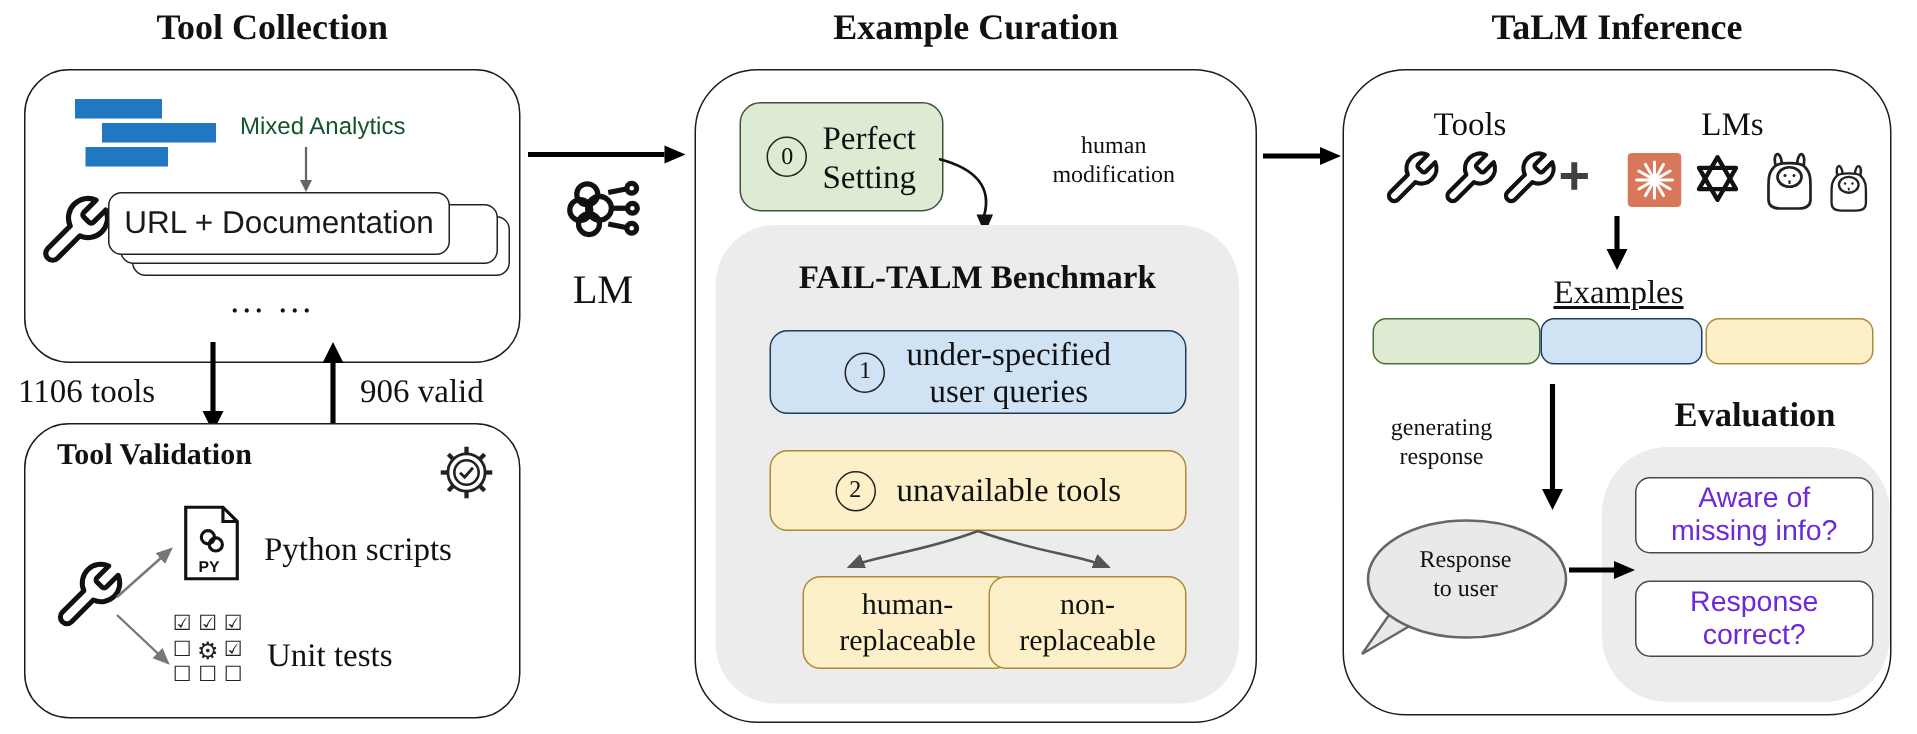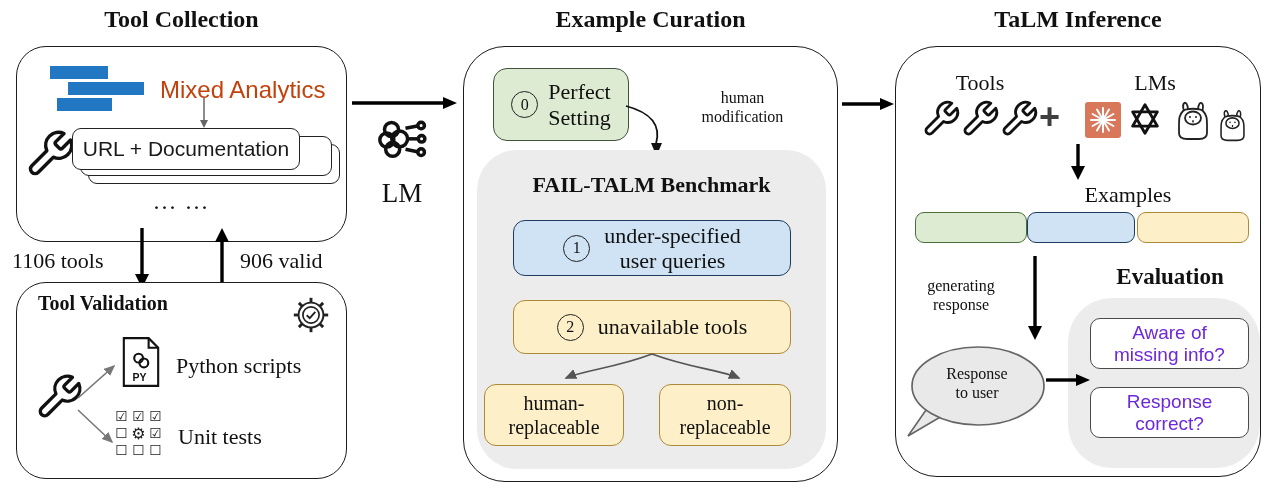--- a/index.html
+++ b/index.html
@@ -36,21 +36,21 @@
 
   <div class="sect-title" style="left:16px;top:6px;width:331px;">Tool Collection</div>
 
   <div class="panel" style="left:16px;top:46px;width:331px;height:196px;"></div>
 
   <div class="abs" style="left:50px;top:64px;width:100px;height:48px;">
     <div class="abs" style="left:0;top:2px;width:58px;height:13px;background:#2277c3;"></div>
     <div class="abs" style="left:18px;top:18px;width:76px;height:13px;background:#2277c3;"></div>
     <div class="abs" style="left:7px;top:34px;width:55px;height:13px;background:#2277c3;"></div>
   </div>
-  <div class="abs sans" style="left:160px;top:76px;font-size:24px;color:#c2410c;">Mixed Analytics</div>
+  <div class="abs sans" style="left:160px;top:76px;font-size:16px;color:#14532d;">Mixed Analytics</div>
 
   <svg class="abs" style="left:198px;top:98px;" width="12" height="31">
     <line x1="6" y1="0" x2="6" y2="22" stroke="#666" stroke-width="1.5"></line>
     <polygon points="2,22 10,22 6,30" fill="#666"></polygon>
   </svg>
 
   <svg class="abs" style="left:24px;top:128px;" width="52" height="52" viewBox="0 0 24 24" fill="none" stroke="#111" stroke-width="1.6" stroke-linejoin="round">
     <path d="M14.7 6.3a1 1 0 0 0 0 1.4l1.6 1.6a1 1 0 0 0 1.4 0l3.77-3.77a6 6 0 0 1-7.94 7.94l-6.91 6.91a2.12 2.12 0 0 1-3-3l6.91-6.91a6 6 0 0 1 7.94-7.94l-3.76 3.76z"></path>
   </svg>
 
@@ -176,21 +176,21 @@
   <svg class="abs" style="left:540px;top:352px;" width="225" height="34">
     <defs>
       <marker id="mkf" markerWidth="8" markerHeight="8" refX="6" refY="3" orient="auto">
           <path d="M0,0L7,3L0,6z" fill="#555"></path>
         </marker>
     </defs>
     <path d="M112 2 C75 16 45 18 26 26" fill="none" stroke="#555" stroke-width="1.7" marker-end="url(#mkf)"></path>
     <path d="M112 2 C150 16 180 18 199 26" fill="none" stroke="#555" stroke-width="1.7" marker-end="url(#mkf)"></path>
   </svg>
 
-  <div class="tagbox yellow-box ctr" style="left:484px;top:384px;width:140px;height:62px;font-size:20px;line-height:1.2;">
+  <div class="tagbox yellow-box ctr" style="left:535px;top:384px;width:140px;height:62px;font-size:20px;line-height:1.2;">
     <span><span>human-</span><br><span>replaceable</span></span>
   </div>
   <div class="tagbox yellow-box ctr" style="left:659px;top:384px;width:132px;height:62px;font-size:20px;line-height:1.2;">
     <span><span>non-</span><br><span>replaceable</span></span>
   </div>
 
   <svg class="abs" style="left:842px;top:96px;" width="52" height="16">
     <line x1="0" y1="8" x2="38" y2="8" stroke="#000" stroke-width="3.4"></line>
     <polygon points="38,2 52,8 38,14" fill="#000"></polygon>
   </svg>
@@ -252,21 +252,21 @@
     <ellipse cx="20" cy="21" rx="8" ry="6.5"></ellipse>
     <circle cx="17" cy="20" r="1" fill="#222" stroke="none"></circle>
     <circle cx="23" cy="20" r="1" fill="#222" stroke="none"></circle>
     <path d="M19.2 24h1.6M20 24v1.6" stroke-width="1.3"></path>
   </svg>
 
   <svg class="abs" style="left:1070px;top:144px;" width="16" height="36">
     <line x1="8" y1="0" x2="8" y2="23" stroke="#000" stroke-width="3.4"></line>
     <polygon points="1,22 15,22 8,36" fill="#000"></polygon>
   </svg>
-  <div class="abs ctr serif22" style="left:1072px;top:182px;width:112px;">Examples</div>
+  <div class="abs ctr serif22" style="left:1023px;top:182px;width:112px;text-decoration:underline;">Examples</div>
 
   <div class="pill" style="left:915px;top:212px;width:112px;background:#dcebd2;border:1.7px solid #4a6f3a;"></div>
   <div class="pill" style="left:1027px;top:212px;width:108px;background:#cfe3f4;border:1.7px solid #1d3d60;"></div>
   <div class="pill" style="left:1137px;top:212px;width:112px;background:#fdf0c9;border:1.7px solid #ad8a38;"></div>
 
   <svg class="abs" style="left:1027px;top:256px;" width="16" height="84">
     <line x1="8" y1="0" x2="8" y2="70" stroke="#000" stroke-width="3.4"></line>
     <polygon points="1,70 15,70 8,84" fill="#000"></polygon>
   </svg>
   <div class="abs ctr" style="left:1095px;top:264px;width:150px;font-weight:bold;font-size:23px;">Evaluation</div>

